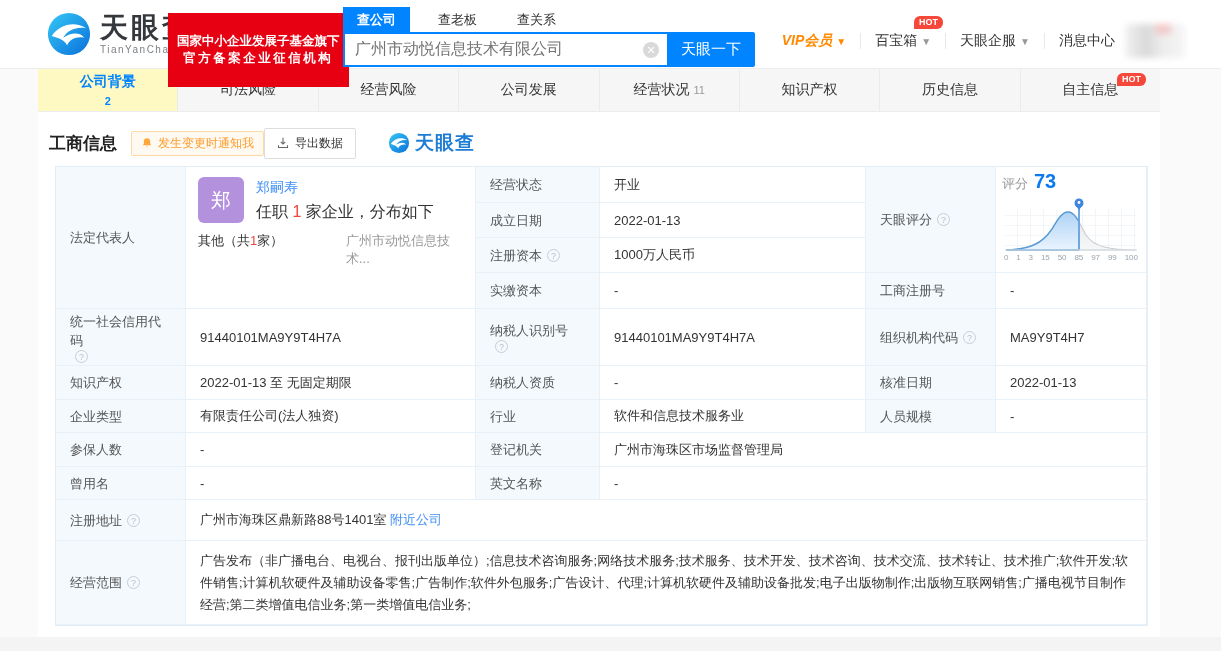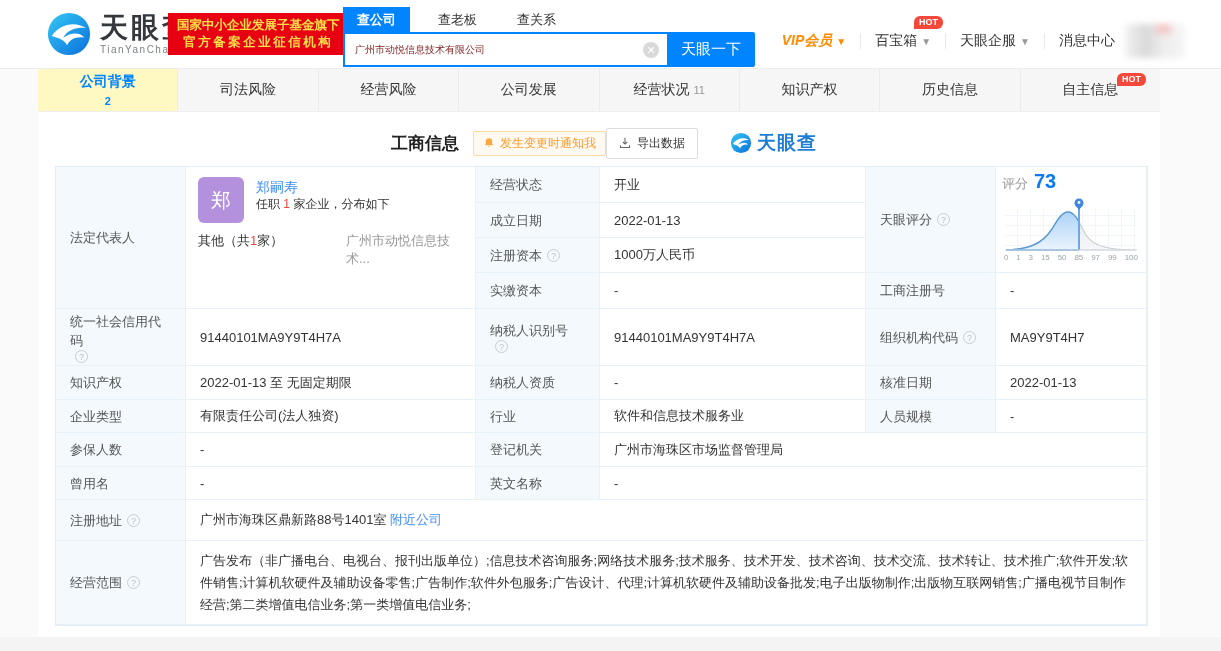--- a/index.html
+++ b/index.html
@@ -6,32 +6,32 @@
   html,body { width:1221px; height:651px; overflow:hidden;
     font-family:"Liberation Sans","DejaVu Sans",sans-serif; background:#fafafa; }
   .page { position:relative; width:1221px; height:651px; }
 
   
   .header { position:absolute; left:0; top:0; width:1221px; height:69px; background:#fff; border-bottom:1px solid #ededed; z-index:5;}
   .logo { position:absolute; left:46px; top:11px; display:flex; align-items:center; gap:8px; }
   .logo-mark { width:46px; height:46px; }
   .logo-title { font-size:28px; font-weight:bold; color:#34383c; letter-spacing:3px; line-height:28px;}
   .logo-sub { font-size:10px; color:#7c8186; letter-spacing:1.5px; margin-top:2px;}
-  .gov-badge { position:absolute; left:168px; top:13px; background:#e60012; color:#fde047; padding:4px 9px; text-align:center; }
+  .gov-badge { position:absolute; left:168px; top:13px; background:#e60012; color:#ffffff; padding:20px 9px; text-align:center; }
   .gov-badge .l1 { font-size:12.5px; font-weight:bold; line-height:17px; }
   .gov-badge .l2 { font-size:12.5px; font-weight:bold; line-height:17px; letter-spacing:2.5px; }
 
   .search-wrap { position:absolute; left:343px; top:7px; }
   .search-tabs { display:flex; height:25px;gap:16px; }
   .search-tab { font-size:13px; color:#333; padding:4px 12px 4px; cursor:pointer; }
   .search-tab.active { background:#0084ff; color:#fff; font-weight:bold; padding:4px 14px; }
   .search-row { display:flex; }
   .search-input { width:324px; height:35px; border:2px solid #0084ff; border-right:none; background:#fff;
      display:flex; align-items:center; padding:0 8px 0 10px; }
-  .search-input input { border:none; outline:none; flex:1; font-size:10px; color:#7f1d1d; font-family:inherit; background:transparent;}
+  .search-input input { border:none; outline:none; flex:1; font-size:16px; color:#737373; font-family:inherit; background:transparent;}
   .clear-x { width:16px; height:16px; border-radius:50%; background:#d9d9d9; color:#fff; font-size:11px; line-height:16px;
      text-align:center; cursor:pointer; }
   .search-btn { width:88px; height:35px; background:#0084ff; color:#fff; font-size:15px; border:none; cursor:pointer;
      border-radius:0 2px 2px 0; font-family:inherit;}
 
   .topnav { position:absolute; right:36px; top:24px; display:flex; align-items:center; font-size:14px; color:#333; }
   .topnav .sep { width:1px; height:16px; background:#e8e8e8; margin:0 14px; }
   .nav-item { display:flex; align-items:center; gap:4px; cursor:pointer; position:relative; white-space:nowrap;}
   .vip { color:#ff8a00; font-weight:bold; font-style:italic; }
   .caret { font-size:10px; color:#999; }
@@ -50,21 +50,21 @@
   .tab { flex:1; display:flex; align-items:center; justify-content:center; gap:4px; font-size:14px; color:#333;
      border-right:1px solid #ebebeb; cursor:pointer; position:relative; }
   .tab:last-child { border-right:none; }
   .tab.active { background:#fef9c3; color:#0084ff; font-weight:bold;flex-direction:column; }
   .tab .cnt { font-size:11px; }
   .tab.active .cnt { color:#0084ff; }
   .tab .cnt.gray { color:#999; }
   .tab .hot-badge { top:4px; right:14px; }
 
   
-  .sec-head { position:absolute; left:24px; right:14px; top:59px; height:30px; display:flex; align-items:center; justify-content:center;}
+  .sec-head { position:absolute; left:11px; right:14px; top:59px; height:30px; display:flex; align-items:center; justify-content:flex-start;}
   .sec-left { display:flex; align-items:center; gap:14px; }
   .sec-title { font-size:17px; font-weight:bold; color:#222; }
   .notify { display:flex; align-items:center; gap:5px; border:1px solid #ffd9a3; background:#fffaf1; color:#ff9b2e;
      font-size:12px; padding:3px 9px; border-radius:2px; cursor:pointer; }
   .sec-right { display:flex; align-items:center; gap:32px; }
   .export-btn { display:flex; align-items:center; gap:6px; border:1px solid #ddd; background:#fff; color:#333;
      font-size:12px; padding:6px 12px; border-radius:2px; cursor:pointer; font-family:inherit;}
   .wm { display:flex; align-items:center; gap:5px; }
   .wm-text { font-size:19px; font-weight:bold; color:#1e7ed6; letter-spacing:1px;}
 
@@ -81,21 +81,21 @@
   .link { color:#4290f7; cursor:pointer; }
   .red { color:#f0453e; }
   .gray { color:#999; }
 
   
   .person { display:block; padding:10px 12px 6px; }
   .p-top { display:flex; gap:12px; }
   .p-avatar { width:46px; height:46px; border-radius:6px; background:#b491dd; color:#fff; font-size:20px;
      display:flex; align-items:center; justify-content:center; flex:none; cursor:pointer;}
   .p-name { font-size:14px; color:#4290f7; line-height:18px; margin-top:1px; cursor:pointer;}
-  .p-role { font-size:12px; color:#333; }
+  .p-role { font-size:16px; color:#333; margin-top:6px; }
   .p-bottom { display:flex; margin-top:9px; font-size:13px; }
   .p-bottom .grp { width:148px; flex:none; }
 
   
   .score-cell { display:block; padding:3px 6px; }
   .score-cap { text-align:left; font-size:13px; color:#999; line-height:22px; }
   .score-num { font-size:20px; font-weight:bold; color:#0b7af0; margin-left:6px; }
   .score-chart { width:134px; margin:0 auto; display:block; }
   .ticks { width:134px; margin:0 auto; display:flex; justify-content:space-between; font-size:8px; color:#9aa4ae; }
 

